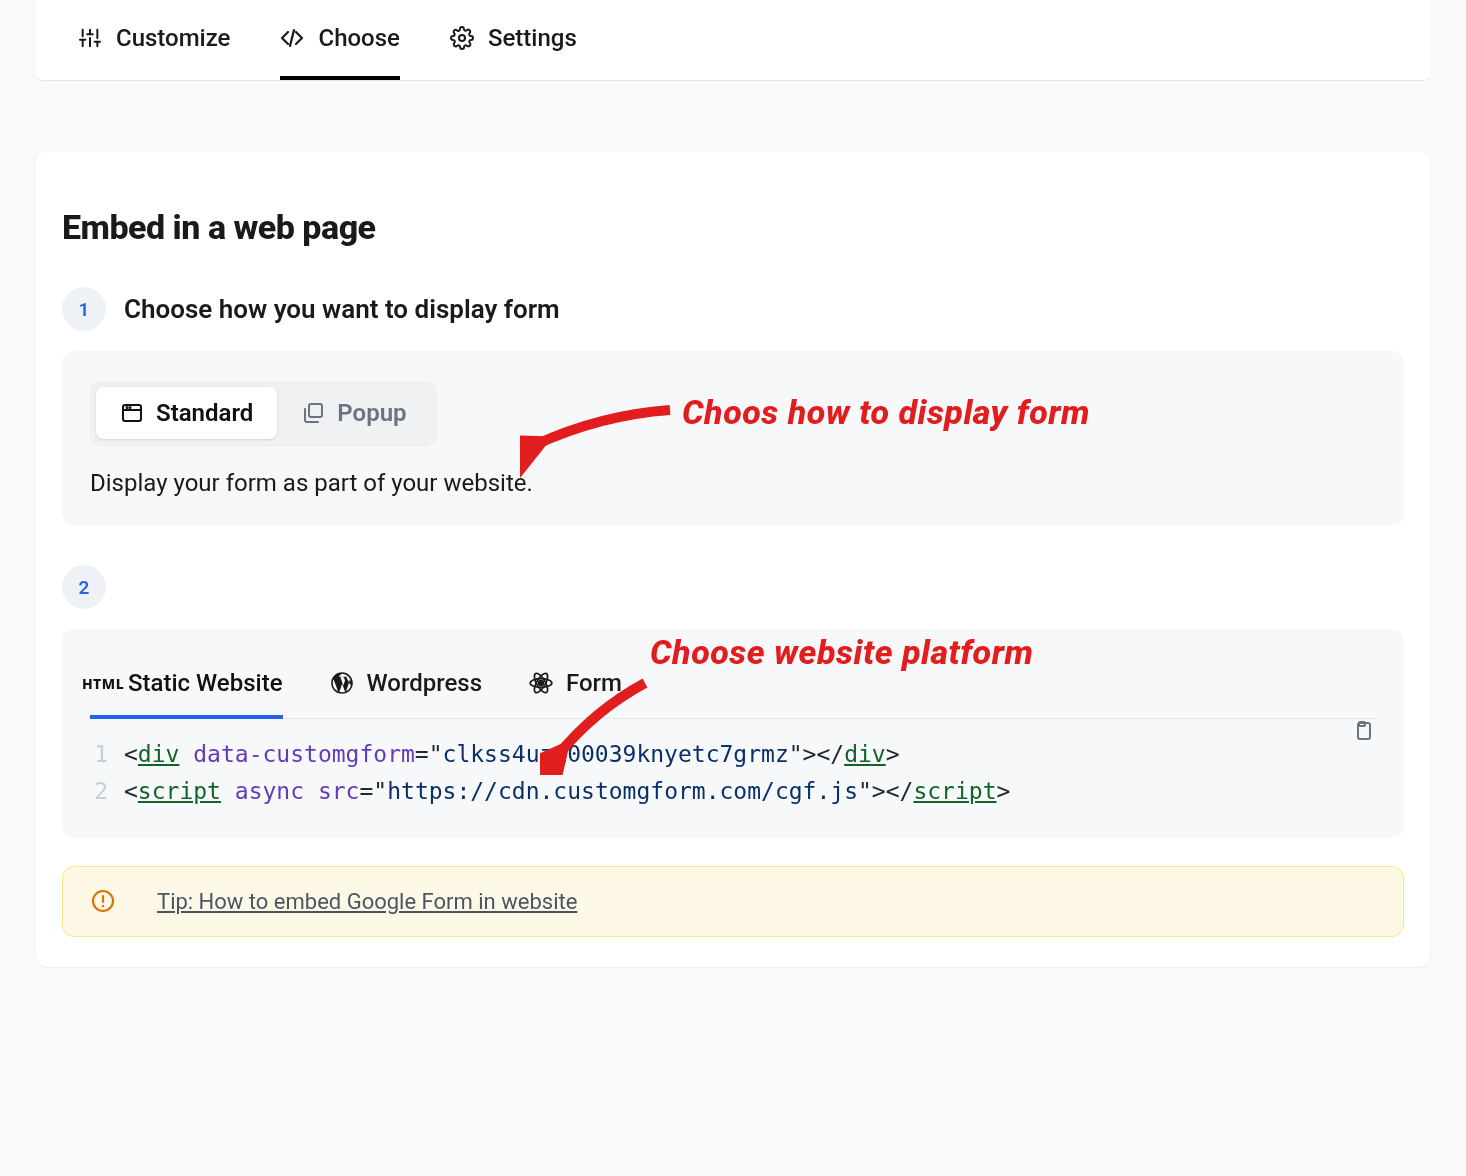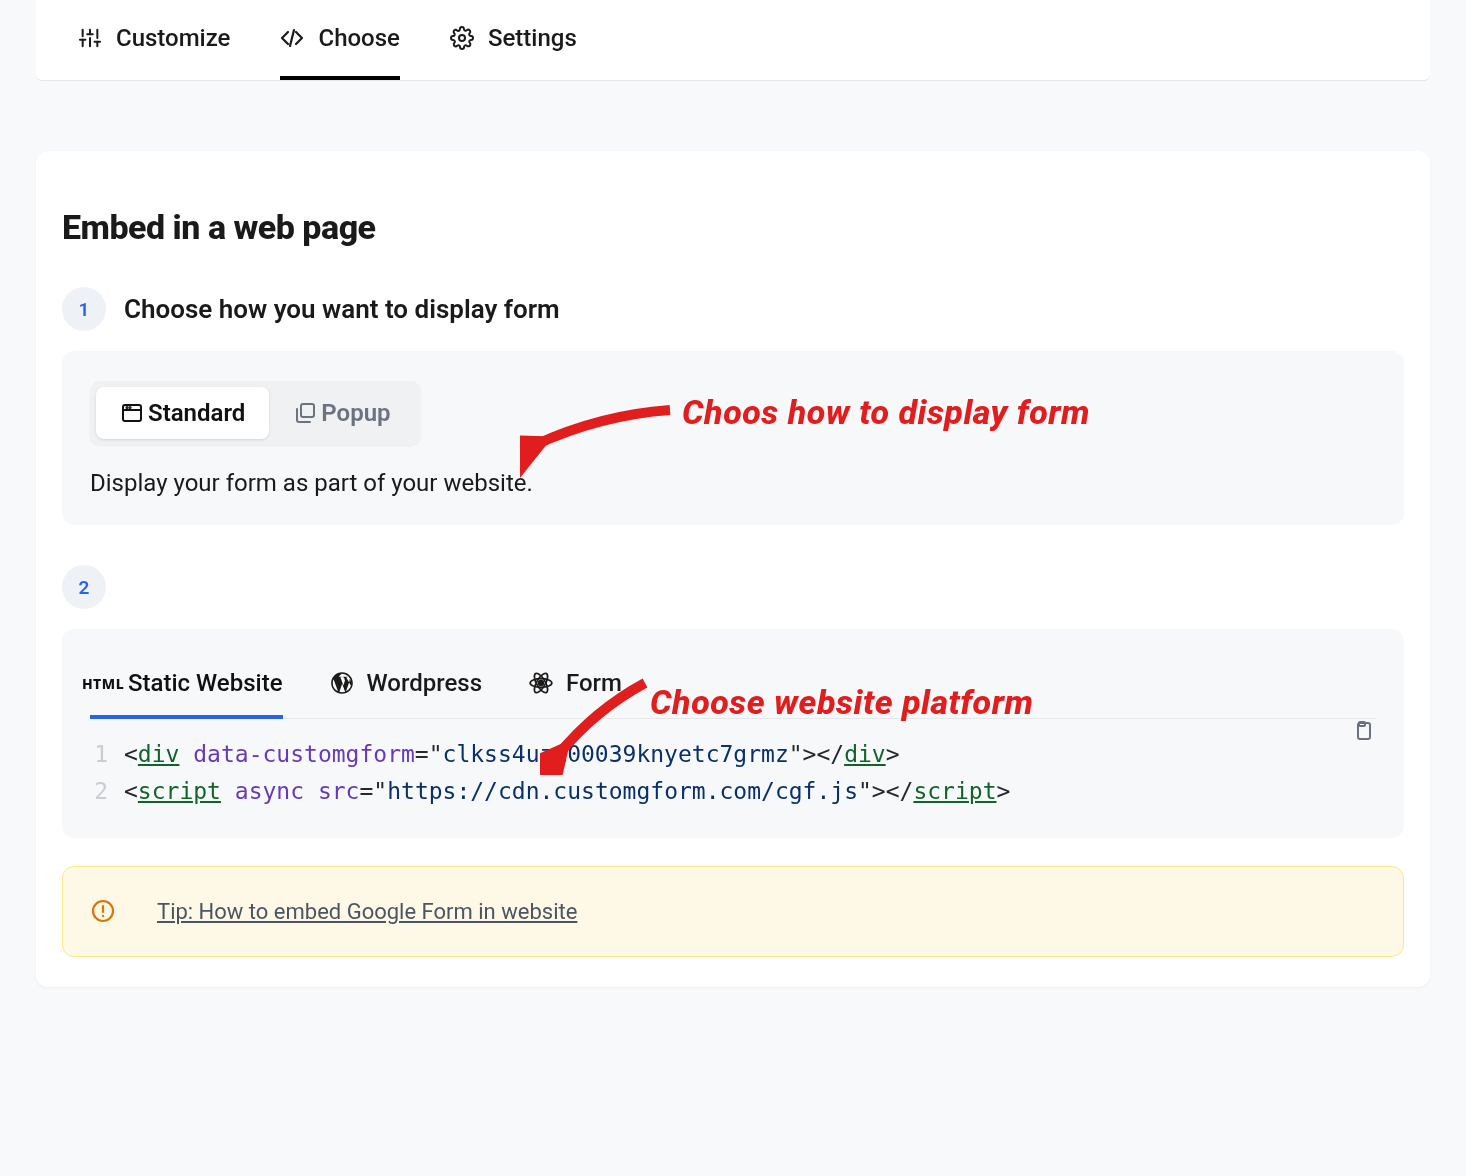--- a/index.html
+++ b/index.html
@@ -100,21 +100,21 @@
     .segmented {
       display: inline-flex;
       background: #f0f1f3;
       border-radius: 10px;
       padding: 6px;
       box-shadow: 0 1px 2px rgba(0,0,0,0.06);
     }
     .seg-btn {
       display: flex;
       align-items: center;
-      gap: 4px;
+      gap: 12px;
       padding: 12px 24px;
       font-size: 24px;
       font-weight: 600;
       border-radius: 8px;
       cursor: pointer;
       color: #6b7280;
     }
     .seg-btn.active {
       background: #fff;
       color: #111;
@@ -204,21 +204,21 @@
       height: 28px;
       cursor: pointer;
       color: #6b7280;
     }
     
     .tip-box {
       background: #fef9e7;
       border: 1px solid #fce d 8a;
       border: 1px solid #fde68a;
       border-radius: 12px;
-      padding: 32px 28px;
+      padding: 22px 28px;
       display: flex;
       align-items: center;
       gap: 42px;
     }
     .tip-icon {
       color: #d97706;
       width: 24px;
       height: 24px;
       flex-shrink: 0;
     }
@@ -385,21 +385,21 @@
 <div class="annotation" style="top:392px; left:682px;">Choos how to display form</div>
 <svg class="arrow-svg" style="top:380px; left:520px;" width="155" height="100">
   <defs>
       <marker id="ah1" markerWidth="12" markerHeight="12" refX="2" refY="6" orient="auto">
         <path d="M12,0 L0,6 L12,12 L8,6 Z" fill="#e11d1d"></path>
       </marker>
     </defs>
   <path d="M150,30 Q80,35 15,65" stroke="#e11d1d" stroke-width="10" fill="none" marker-end="url(#ah1)"></path>
 </svg>
 
-<div class="annotation" style="top:682px; left:650px;">Choose website platform</div>
+<div class="annotation" style="top:632px; left:650px;">Choose website platform</div>
 <svg class="arrow-svg" style="top:665px; left:540px;" width="120" height="110">
   <defs>
       <marker id="ah2" markerWidth="12" markerHeight="12" refX="2" refY="6" orient="auto">
         <path d="M12,0 L0,6 L12,12 L8,6 Z" fill="#e11d1d"></path>
       </marker>
     </defs>
   <path d="M105,18 Q55,45 18,90" stroke="#e11d1d" stroke-width="10" fill="none" marker-end="url(#ah2)"></path>
 </svg>
 
 </body></html>

